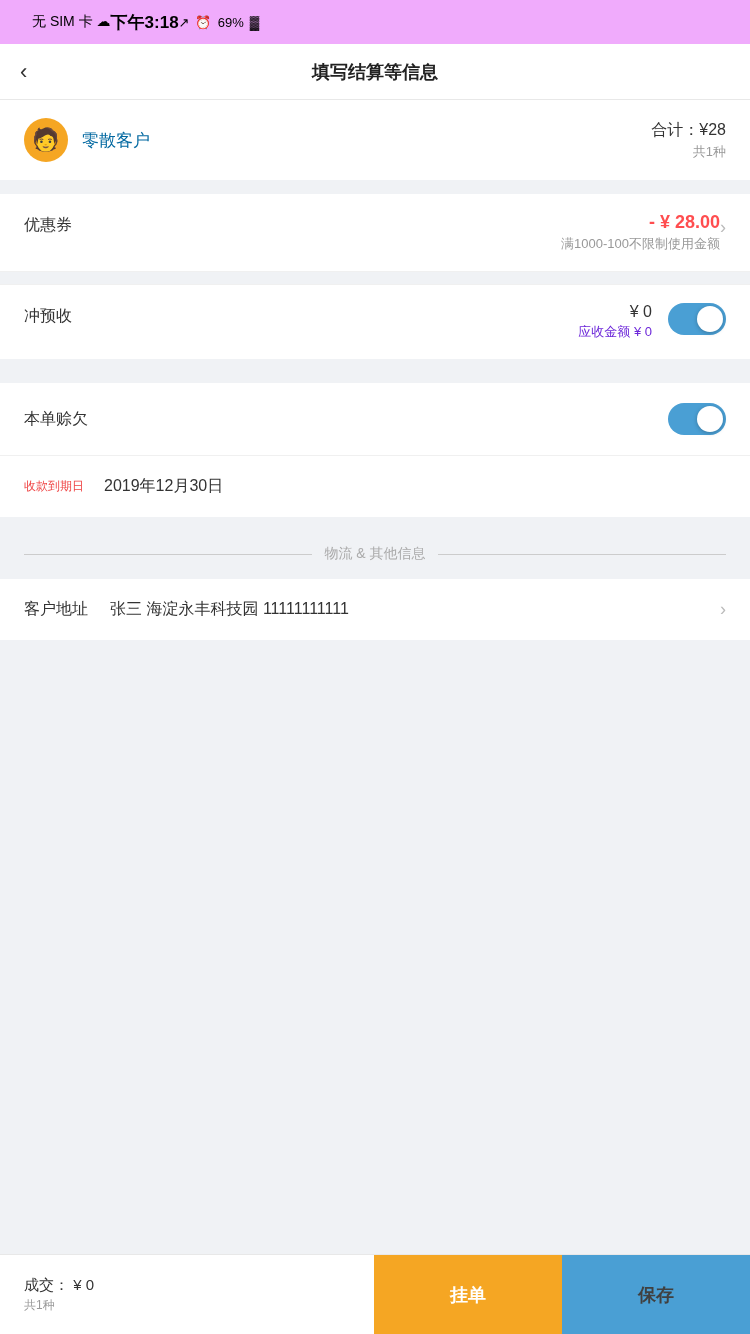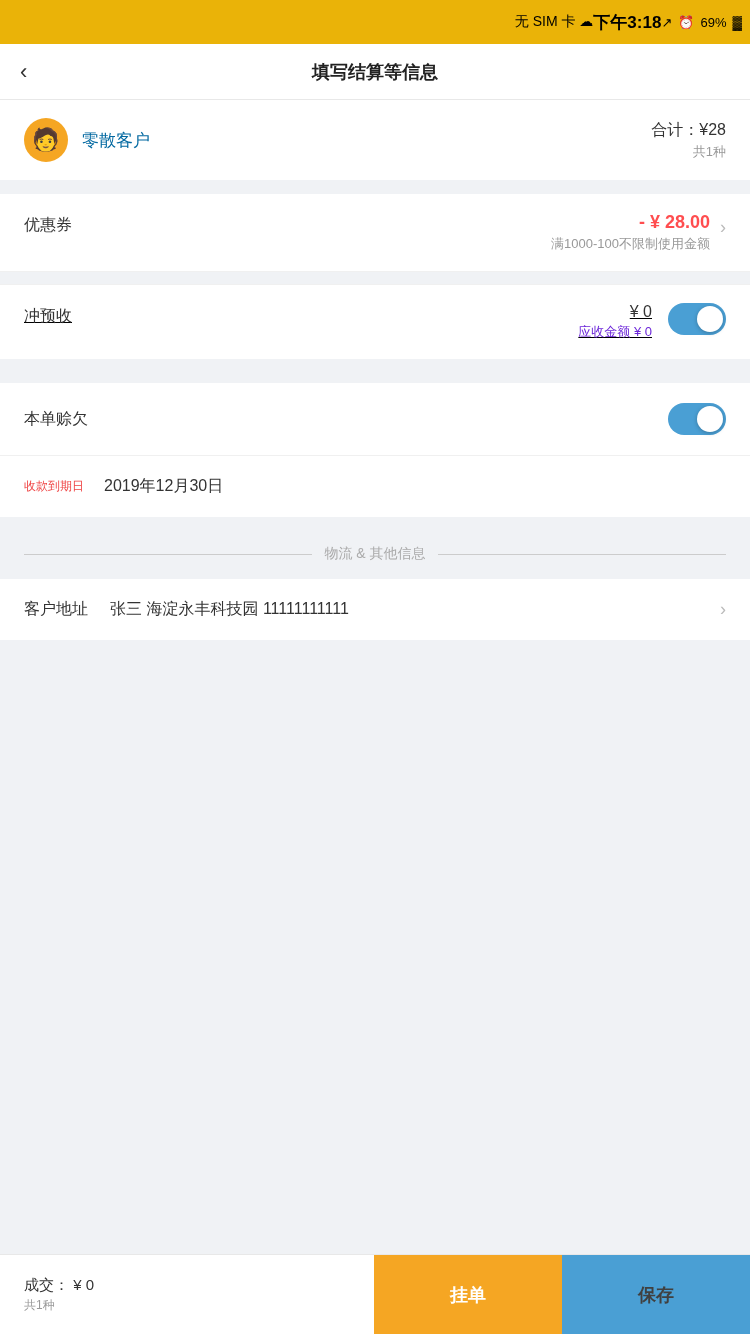--- a/index.html
+++ b/index.html
@@ -10,25 +10,25 @@
       width: 750px;
       min-height: 1334px;
       position: relative;
       overflow-x: hidden;
     }
 
     
     .status-bar {
       width: 100%;
       height: 44px;
-      background: #eab308;
-      display: flex;
-      align-items: center;
-      justify-content: flex-end;
-      padding: 0 8px;
+      background: #f0abfc;
+      display: flex;
+      align-items: center;
+      justify-content: flex-start;
+      padding: 0 32px;
       font-size: 15px;
       font-weight: 500;
     }
     .status-left { display: flex; align-items: center; gap: 8px; font-size: 14px; }
     .status-center { font-size: 17px; font-weight: 600; }
     .status-right { display: flex; align-items: center; gap: 6px; font-size: 13px; }
 
     
     .nav-bar {
       width: 100%;
@@ -120,21 +120,20 @@
     .row-label {
       font-size: 16px;
       color: #333;
       line-height: 26px;
       min-width: 80px;
     }
     .row-value-wrap {
       text-align: right;
       display: flex;
       align-items: flex-start;
-      gap: 10px;
     }
     .row-value-text {
       text-align: right;
     }
     .coupon-amount {
       font-size: 18px;
       color: #ff4d4f;
       font-weight: 600;
     }
     .coupon-sub {
@@ -193,21 +192,20 @@
     }
 
     
     .prepay-section {
       background: #fff;
       padding: 18px 24px;
       display: flex;
       align-items: flex-start;
       justify-content: space-between;
       border-top: 1px solid #f0f0f0;
-      text-decoration: underline;
     }
     .prepay-right {
       display: flex;
       align-items: flex-start;
       gap: 16px;
     }
     .prepay-value-wrap { text-align: right; }
     .prepay-amount {
       font-size: 16px;
       color: #333;

